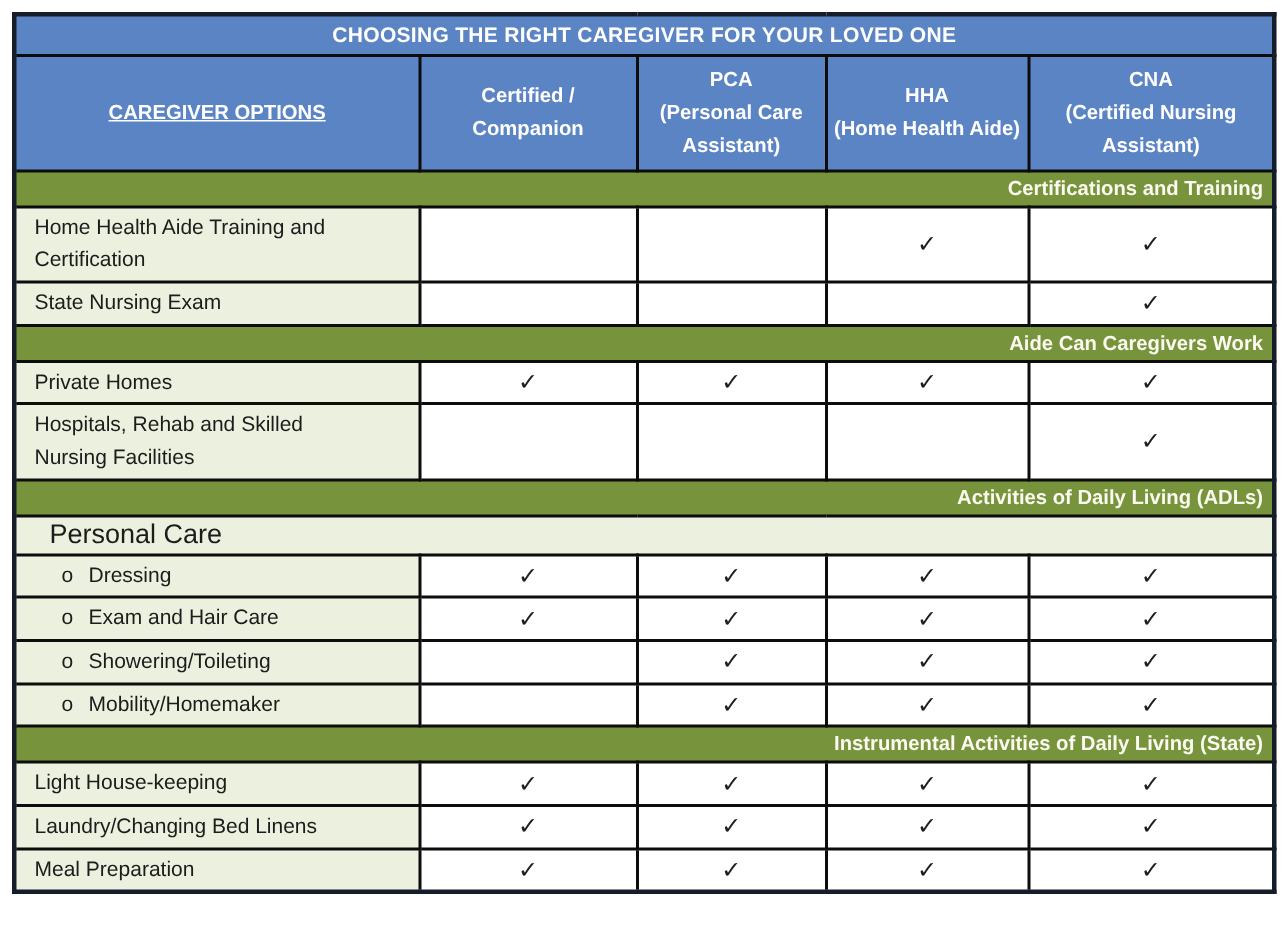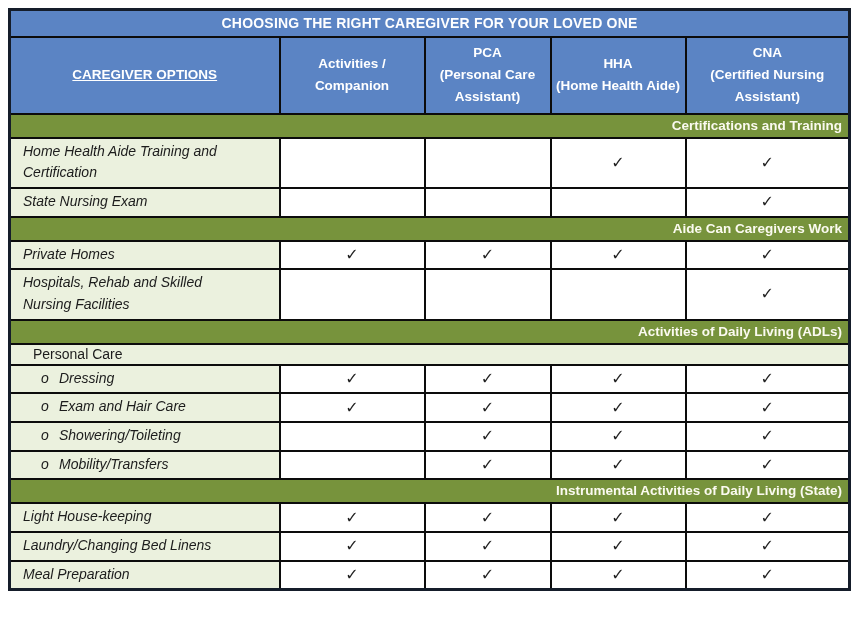--- a/index.html
+++ b/index.html
@@ -58,26 +58,26 @@
     font-weight: bold;
     font-size: 13.5px;
     text-align: right;
     padding: 3px 6px 4px 6px;
     height: 24px;
   }
   
   tr.subheader-row td {
     background: #ebf1de;
     color: #1c1c1c;
-    font-size: 14px;
+    font-size: 18px;
     padding: 1px 6px 2px 22px;
     height: 21px;
   }
   
-  tr.data-row { height: 23px; font-style: italic; }
+  tr.data-row { height: 23px; }
   td.label-cell {
     background: #ebf1de;
     color: #1c1c1c;
     font-size: 14px;
     padding: 2px 26px 3px 12px;
     line-height: 1.55;
   }
   td.label-cell .bullet {
     display: inline-block;
     width: 18px;
@@ -105,21 +105,21 @@
       <col style="width:135px">
       <col style="width:164px">
     </colgroup>
     <thead>
       <tr class="title-row">
         <td colspan="5">CHOOSING THE RIGHT CAREGIVER FOR YOUR LOVED ONE</td>
       </tr>
       <tr class="header-row">
         <th class="options-header">CAREGIVER OPTIONS</th>
         <th>
-          <div>Activities /</div>
+          <div>Certified /</div>
           <div>Companion</div>
         </th>
         <th>
           <div>PCA</div>
           <div>(Personal Care Assistant)</div>
         </th>
         <th>
           <div>HHA</div>
           <div>(Home Health Aide)</div>
         </th>
@@ -185,21 +185,21 @@
           <td class="check-cell"><span>✓</span></td>
         </tr>
         <tr class="data-row">
           <td class="label-cell"><span class="bullet">o</span><span>Showering/Toileting</span></td>
           <td class="check-cell"></td>
           <td class="check-cell"><span>✓</span></td>
           <td class="check-cell"><span>✓</span></td>
           <td class="check-cell"><span>✓</span></td>
         </tr>
         <tr class="data-row">
-          <td class="label-cell"><span class="bullet">o</span><span>Mobility/Transfers</span></td>
+          <td class="label-cell"><span class="bullet">o</span><span>Mobility/Homemaker</span></td>
           <td class="check-cell"></td>
           <td class="check-cell"><span>✓</span></td>
           <td class="check-cell"><span>✓</span></td>
           <td class="check-cell"><span>✓</span></td>
         </tr>
         <tr class="section-row">
           <td colspan="5">Instrumental Activities of Daily Living (State)</td>
         </tr>
         <tr class="data-row">
           <td class="label-cell">Light House-keeping</td>

